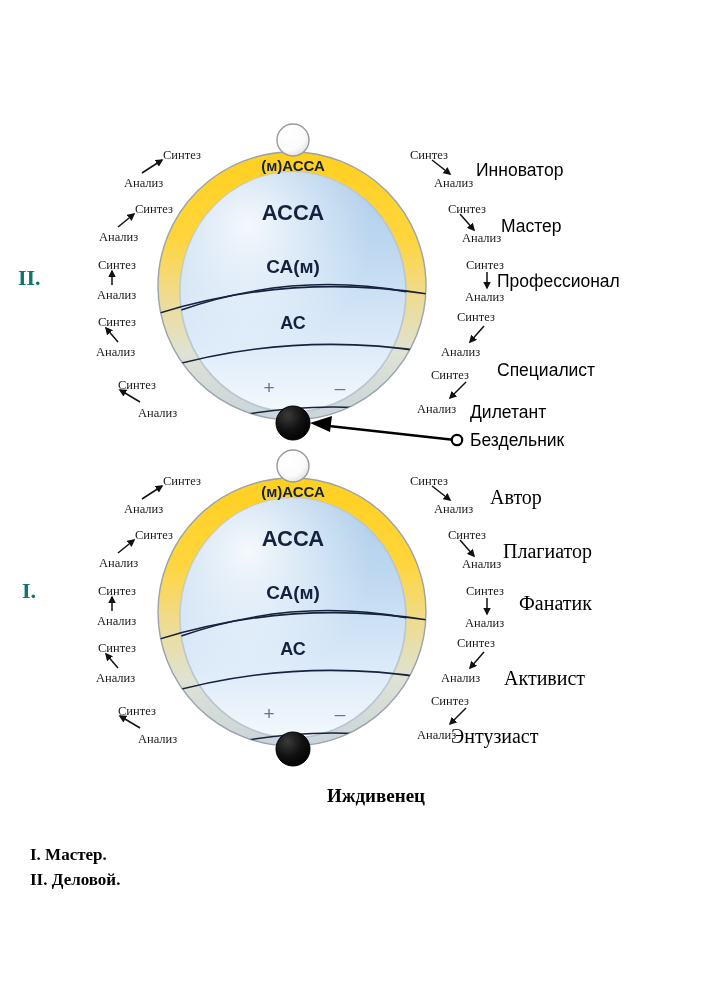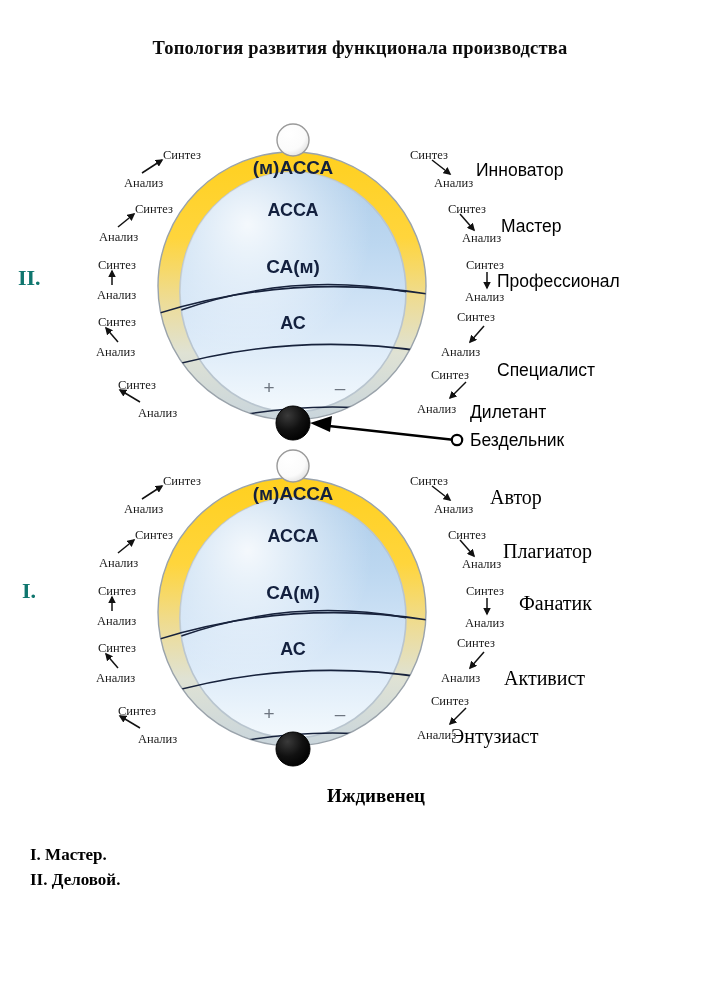--- a/index.html
+++ b/index.html
@@ -38,22 +38,22 @@
   
   .zone-label{
     position:absolute;
     font-family:"Liberation Sans", sans-serif;
     font-weight:bold;
     color:#13203e;
     text-align:center;
     white-space:nowrap;
     transform:translateX(-50%);
   }
-  .zone-label.z0{font-size:19px;}
-  .zone-label.z1{font-size:18px;}
+  .zone-label.z0{font-size:15px;}
+  .zone-label.z1{font-size:22px;}
   .zone-label.z2{font-size:19px;}
   .zone-label.z3{font-size:18px;}
 
   .sign{
     position:absolute;
     font-family:"Liberation Sans", sans-serif;
     font-size:19px;color:#6d7580;font-weight:400;
     transform:translateX(-50%);
   }
 
@@ -86,21 +86,20 @@
     font-family:"Liberation Serif", serif;font-weight:bold;font-size:17px;
     line-height:1.45;
   }
   .legend div{white-space:nowrap;}
 </style>
 </head>
 <body>
 
 <div class="page">
 
-  <div class="title">Топология развития функционала производства</div>
 
   <div class="roman two">II.</div>
   <div class="roman one">I.</div>
 
   <div class="sphere-block top">
     <svg class="svg-layer" width="720" height="345" viewBox="0 0 720 345">
       <defs>
         <linearGradient id="ringG1" x1="0" y1="0" x2="0" y2="1">
           <stop offset="0%" stop-color="#ffd01f"></stop>
           <stop offset="32%" stop-color="#ffd53c"></stop>

